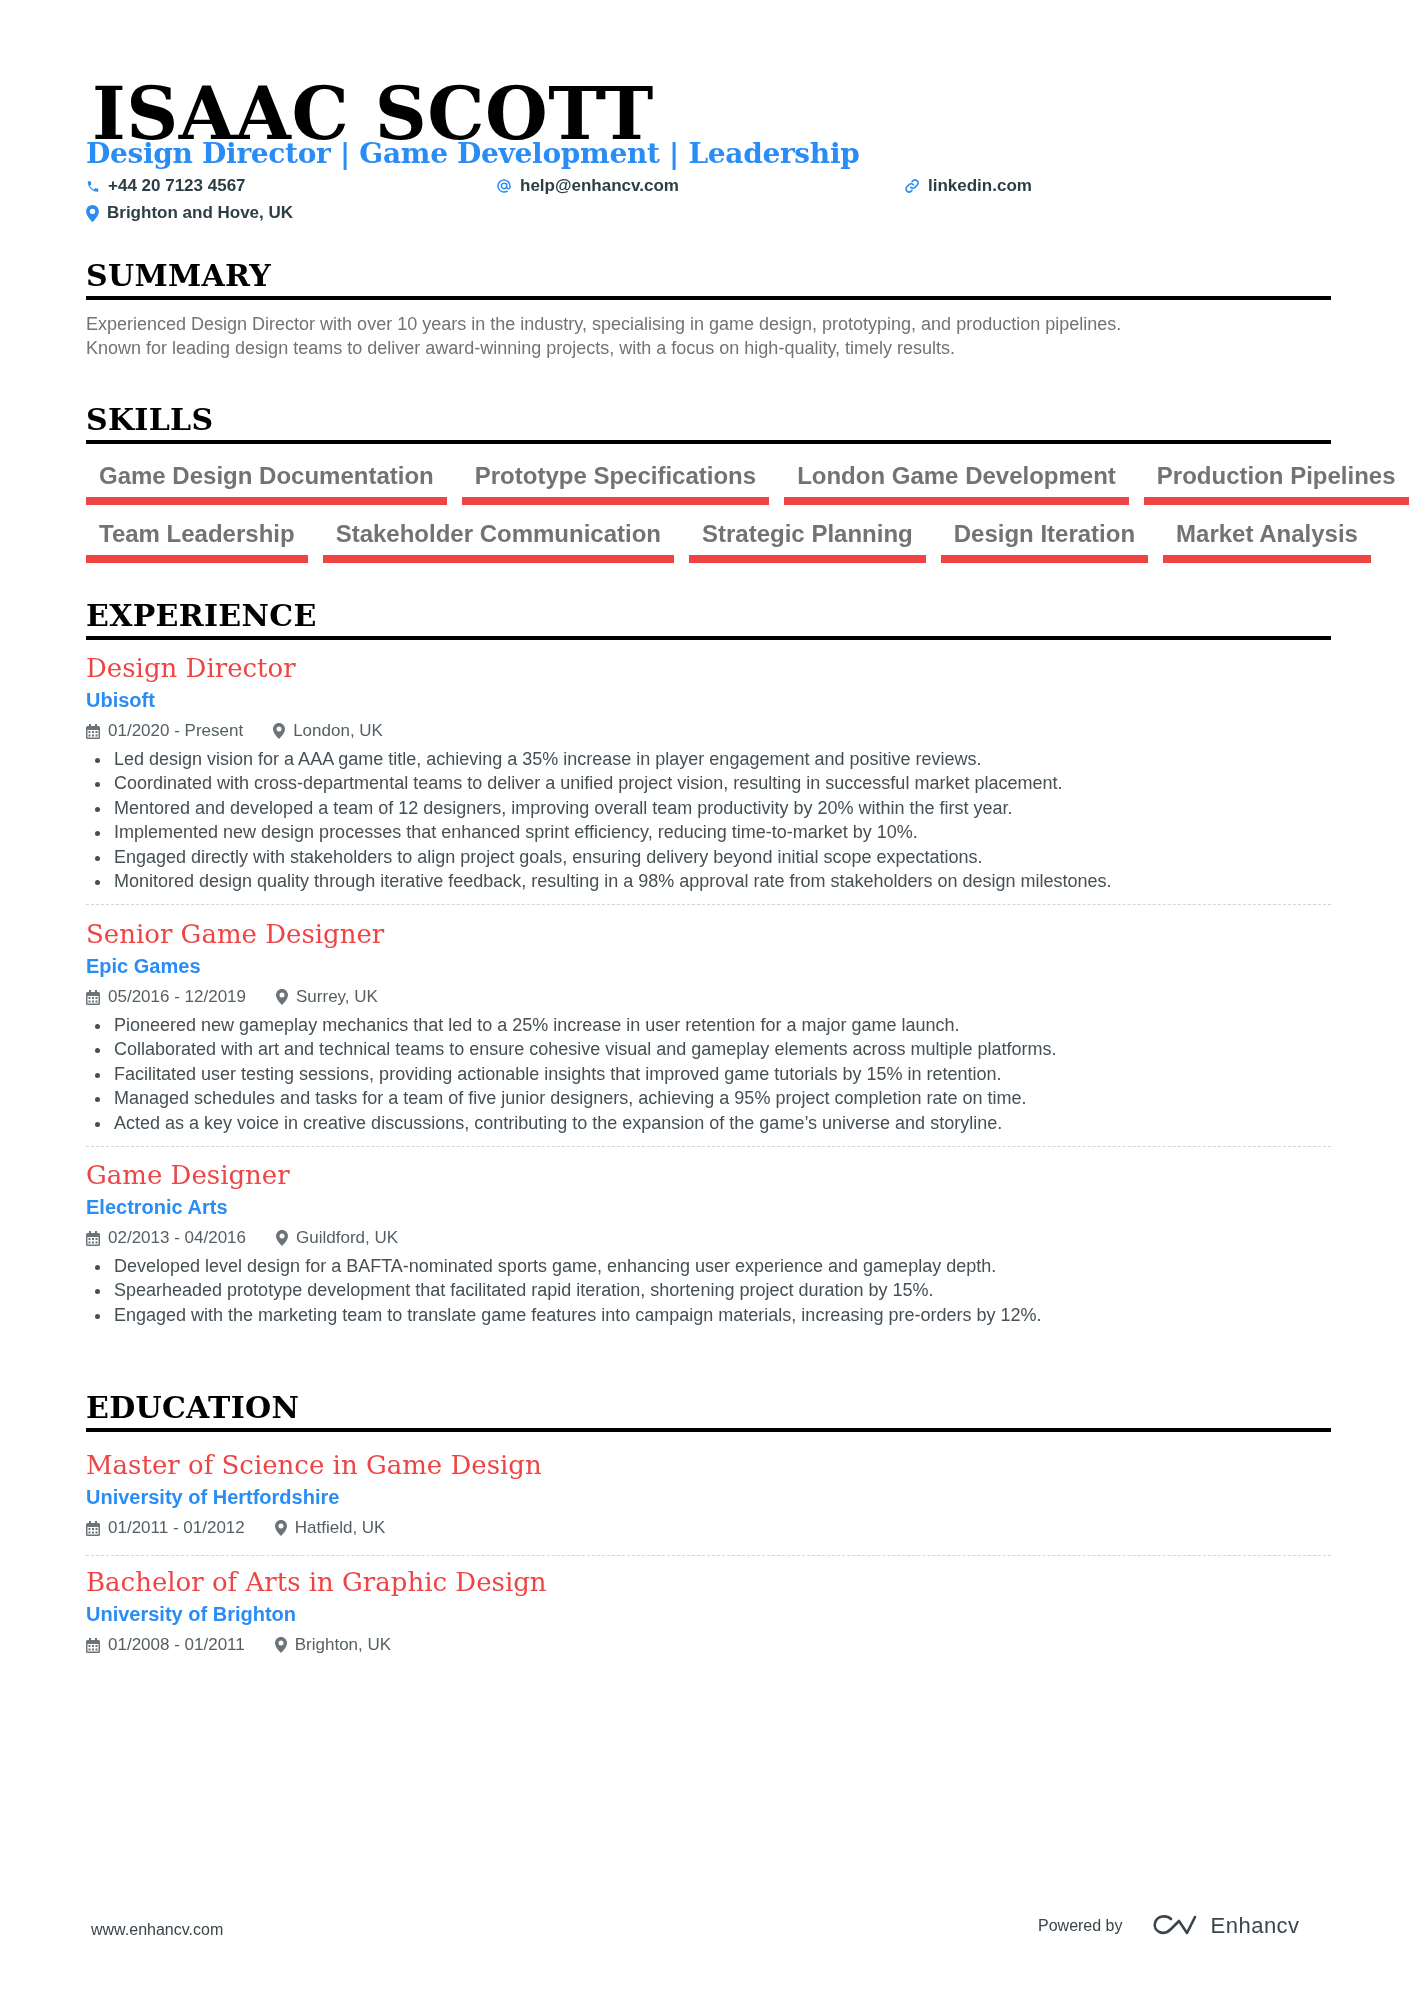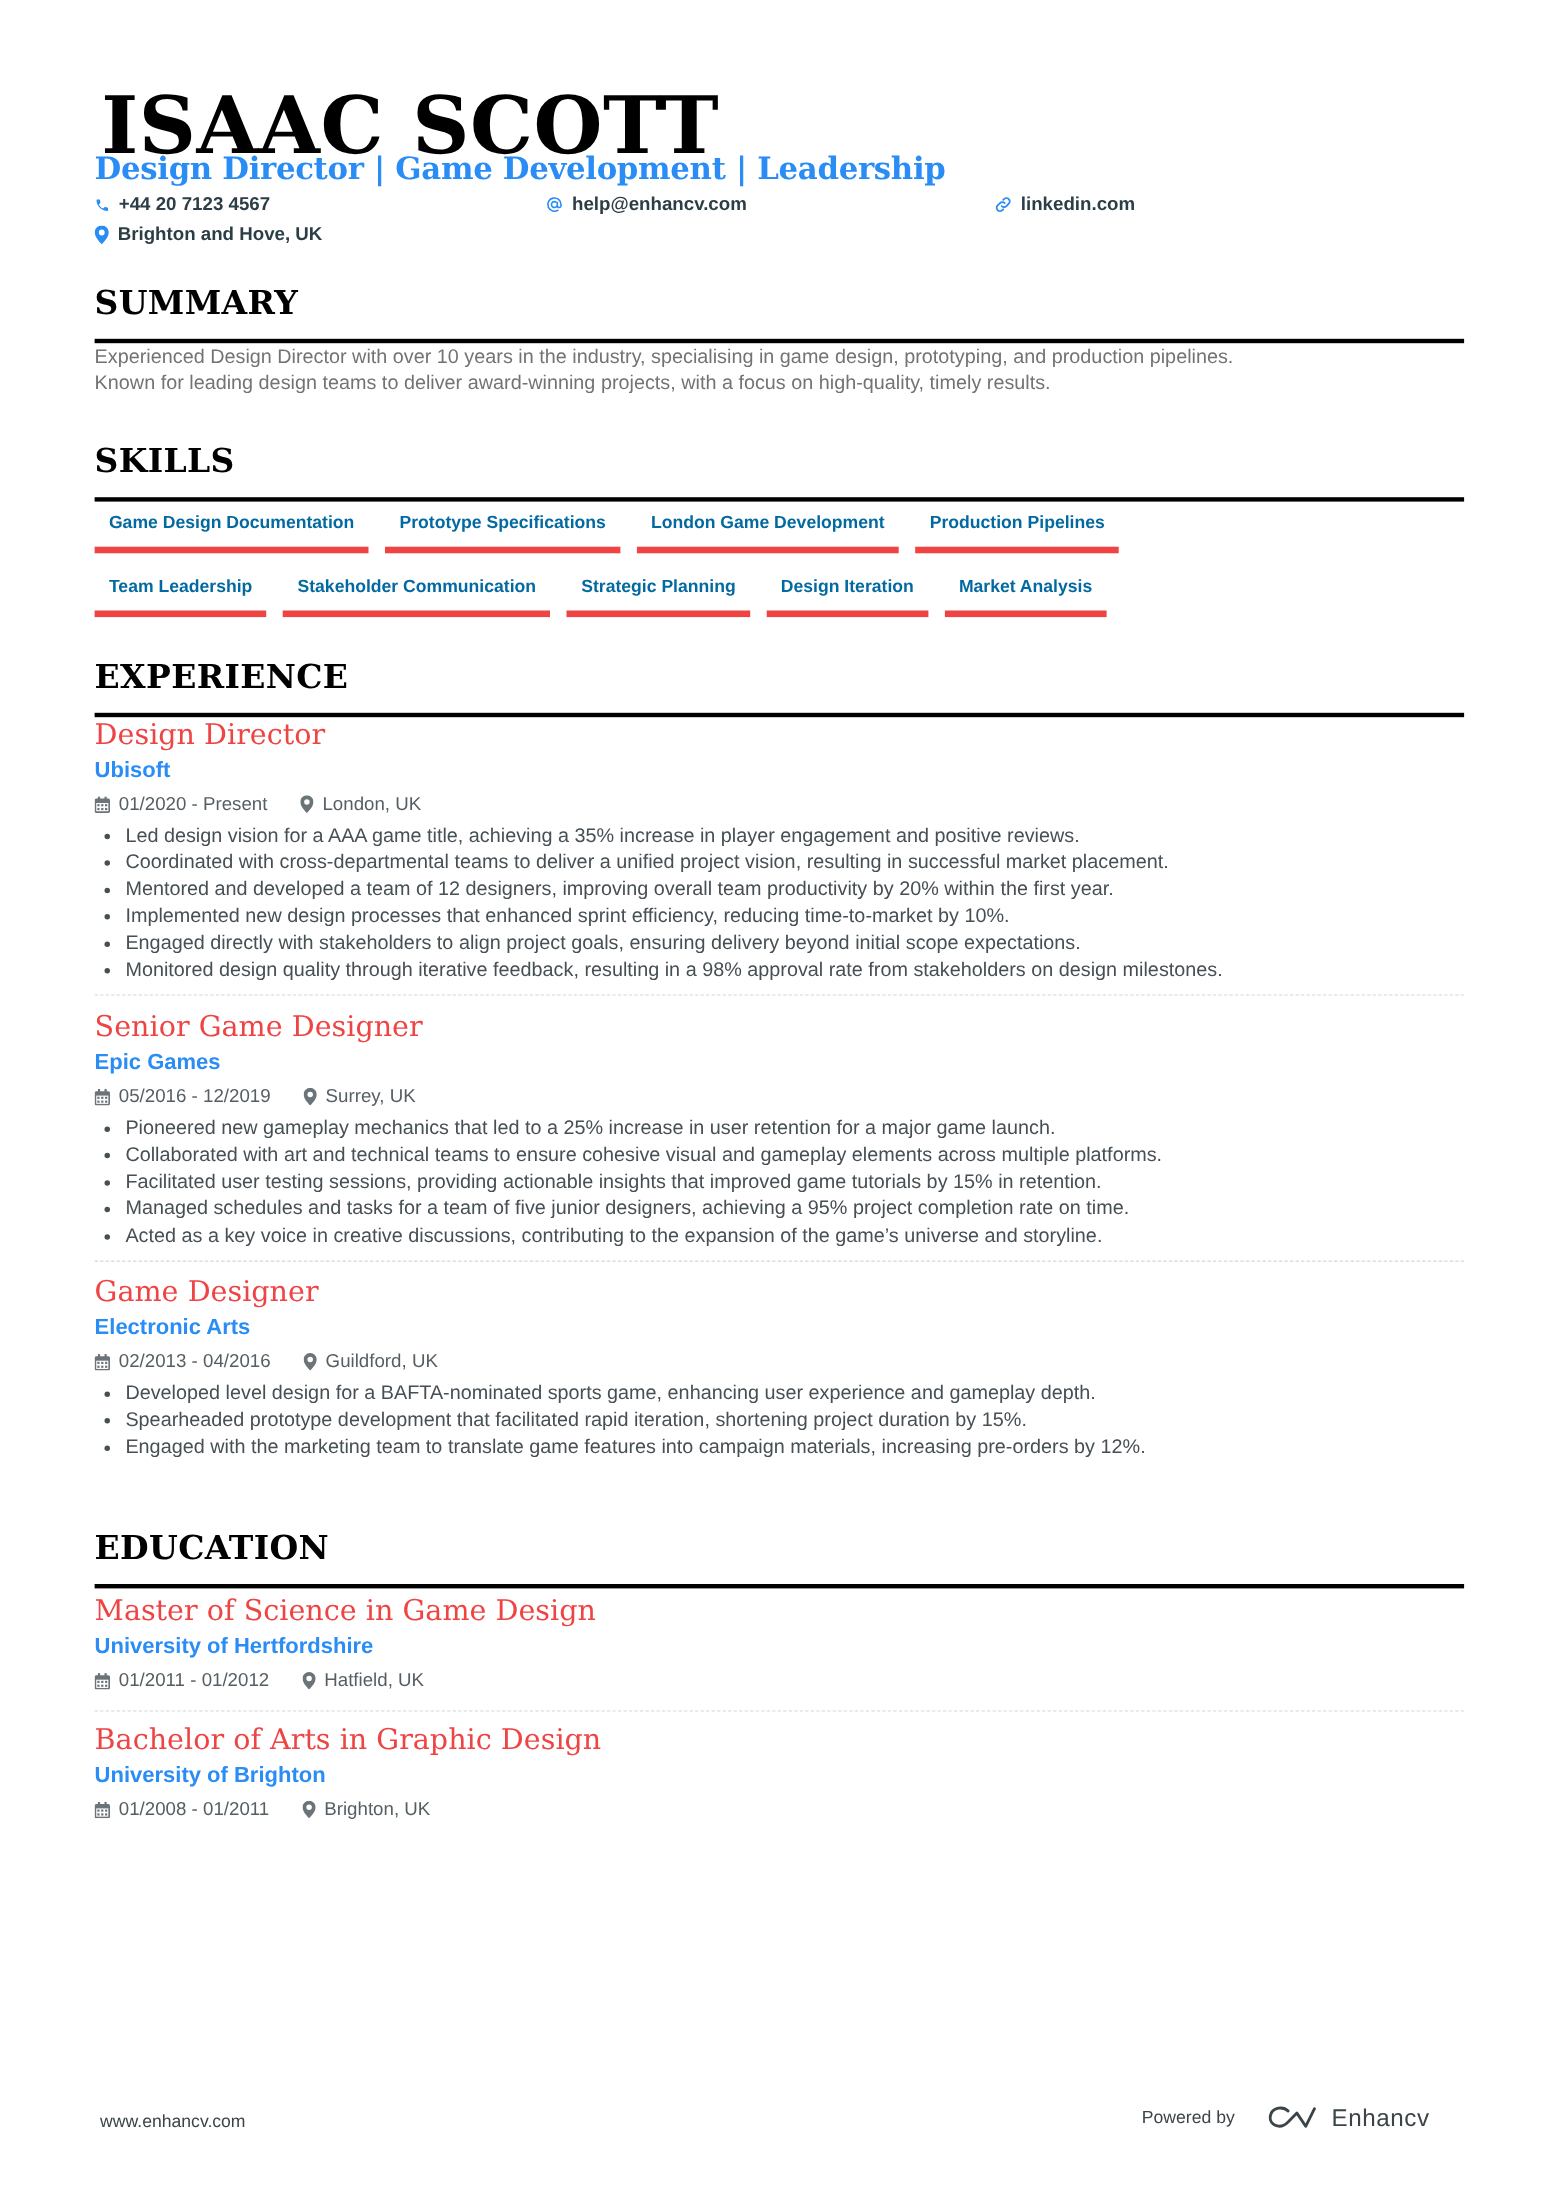--- a/index.html
+++ b/index.html
@@ -10,25 +10,25 @@
 
   .name { position: absolute; top: 76px; left: 0; font-size: 72px; font-weight: 700; color: #000;
           letter-spacing: 0.5px; line-height: 64px; margin: 6px; }
   .headline { position: absolute; top: 136px; left: 0; font-size: 28px; font-weight: 700; color: #2a8cf5;
               line-height: 36px; white-space: nowrap; letter-spacing: -0.3px; }
   .contact { position: absolute; font-size: 17px; font-weight: 700; color: #2c3e45; line-height: 22px;
              display: flex; align-items: center; white-space: nowrap; }
   .contact svg { margin-right: 8px; flex: 0 0 auto; }
 
   .section-title { position: absolute; left: 0; width: 1245px; font-size: 30px; font-weight: 700; color: #000;
-                   line-height: 36px; border-bottom: 4px solid #000; padding-bottom: 14px; letter-spacing: 0.3px; }
+                   line-height: 36px; border-bottom: 4px solid #000; padding-bottom: 2px; letter-spacing: 0.3px; }
 
   .summary { position: absolute; left: 0; width: 1245px; font-size: 18px; color: #737373; line-height: 23.5px; }
   .skill-row { position: absolute; left: 0; display: flex; }
-  .skill { font-size: 16px; font-weight: 700; color: #0369a1; padding: 0 13px 8px 13px; border-bottom: 6px solid #ef4444;
+  .skill { font-size: 24px; font-weight: 700; color: #737373; padding: 0 13px 8px 13px; border-bottom: 8px solid #ef4444;
            margin-right: 15px; line-height: 26px; white-space: nowrap; }
 
   .entry { position: absolute; left: 0; width: 1245px; }
   .entry-title { font-size: 26px; color: #ef4444; line-height: 34px; height: 34px; white-space: nowrap; }
   .entry-org { font-size: 20px; font-weight: 700; color: #2a8cf5; line-height: 26px; margin-top: 2px; height: 28px; }
   .entry-meta { font-size: 17px; color: #555f63; line-height: 22px; display: flex; align-items: center; margin-top: 4px; height: 24px; }
   .meta-item { display: flex; align-items: center; margin-right: 30px; }
   .meta-item svg { margin-right: 8px; }
   .bullets { list-style: none; margin: 4px 0 0 0; padding: 0; }
   .bullets li { font-size: 18px; color: #454f54; line-height: 24.4px; position: relative; padding-left: 28px; white-space: nowrap; }

